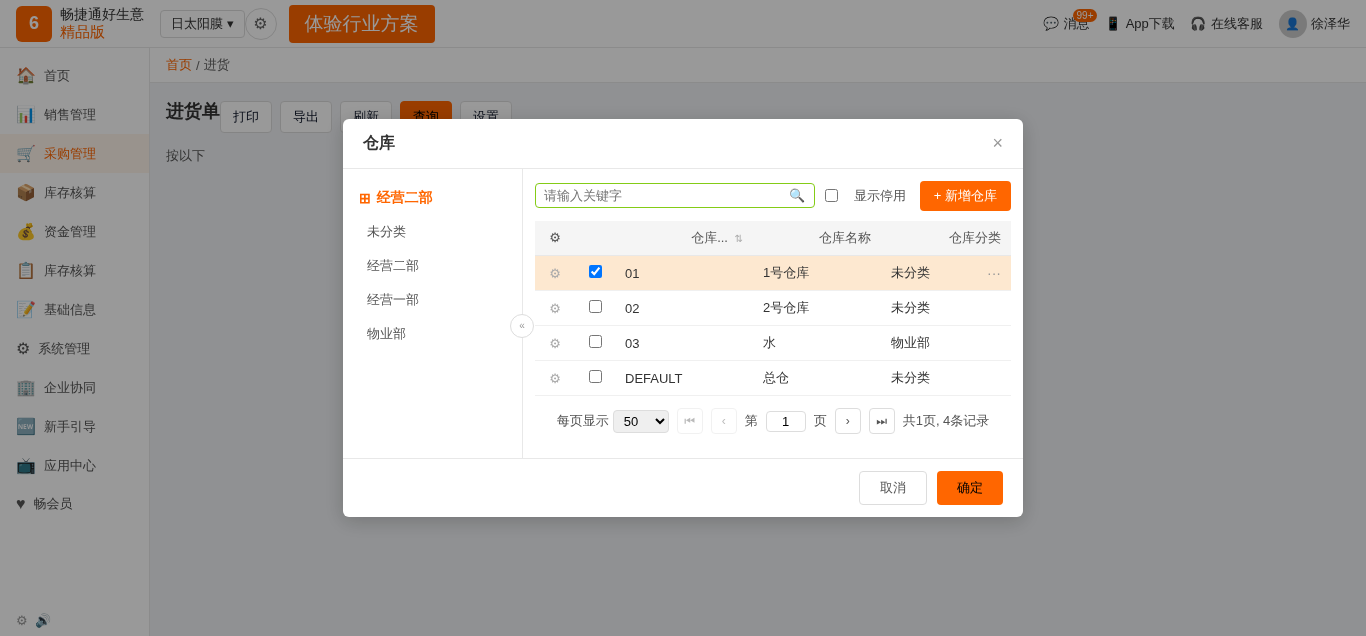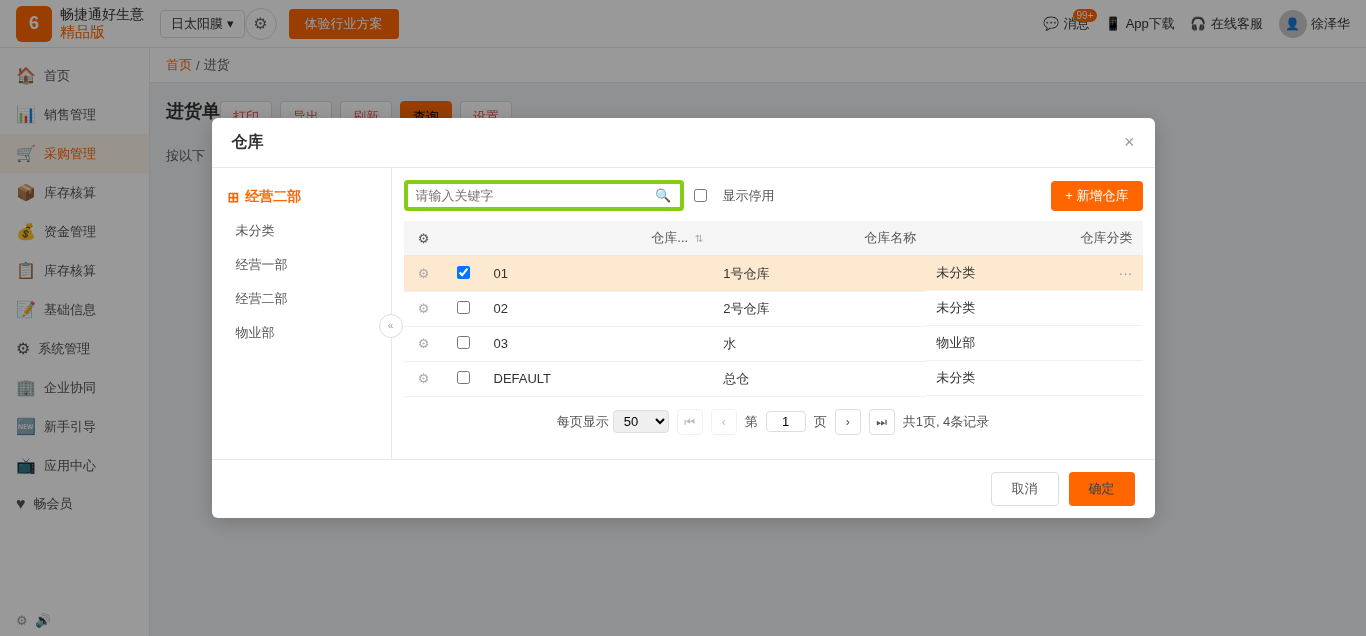--- a/index.html
+++ b/index.html
@@ -37,21 +37,21 @@
       cursor: pointer; font-size: 13px; color: #333;
     }
     .header-center { flex: 1; display: flex; align-items: center; gap: 12px; }
     .gear-btn {
       width: 32px; height: 32px; border-radius: 50%;
       border: 1px solid #ddd; display: flex; align-items: center; justify-content: center;
       cursor: pointer; color: #666; font-size: 16px;
     }
     .trial-btn {
       background: #f60; color: #fff; border: none;
-      padding: 6px 16px; border-radius: 4px; cursor: pointer; font-size: 13px; font-family: Liberation Mono, monospace;
+      padding: 6px 16px; border-radius: 4px; cursor: pointer; font-size: 19px; font-family: Liberation Mono, monospace;
     }
     .header-right { display: flex; align-items: center; gap: 16px; }
     .header-icon-item { display: flex; align-items: center; gap: 4px; cursor: pointer; color: #333; font-size: 13px; position: relative; }
     .badge {
       background: #f60; color: #fff; border-radius: 10px;
       font-size: 10px; padding: 1px 4px; position: absolute; top: -6px; right: -8px;
     }
     .user-avatar { width: 28px; height: 28px; border-radius: 50%; background: #ccc; display: flex; align-items: center; justify-content: center; font-size: 12px; color: #fff; }
 
     
@@ -90,21 +90,21 @@
     
     .modal-overlay {
       position: fixed; top: 0; left: 0; right: 0; bottom: 0;
       background: rgba(0,0,0,0.4); z-index: 100;
       display: flex; align-items: center; justify-content: center;
     }
 
     
     .modal {
       background: #fff; border-radius: 6px;
-      width: 943px; max-height: 560px;
+      width: 680px; max-height: 560px;
       box-shadow: 0 4px 20px rgba(0,0,0,0.2);
       display: flex; flex-direction: column;
     }
     .modal-header {
       display: flex; align-items: center; justify-content: space-between;
       padding: 14px 20px; border-bottom: 1px solid #e8e8e8;
     }
     .modal-title { font-size: 16px; font-weight: 600; color: #333; }
     .modal-close { cursor: pointer; font-size: 18px; color: #999; border: none; background: none; }
     .modal-body { display: flex; flex: 1; overflow: hidden; }
@@ -129,21 +129,21 @@
       cursor: pointer; font-size: 10px; color: #999; z-index: 1;
     }
 
     
     .table-panel { flex: 1; display: flex; flex-direction: column; padding: 12px; }
     .table-toolbar {
       display: flex; align-items: center; gap: 10px; margin-bottom: 10px;
     }
     .search-input-wrap {
       display: flex; align-items: center;
-      border: 4px solid #84cc16; border-radius: 4px; padding: 4px 8px;
+      border: 1px solid #84cc16; border-radius: 4px; padding: 4px 8px;
       flex: 1; max-width: 280px;
     }
     .search-input-wrap input {
       border: none; outline: none; font-size: 13px; flex: 1; background: transparent;
     }
     .search-icon { color: #999; cursor: pointer; }
     .show-disabled { display: flex; align-items: center; gap: 16px; color: #555; font-size: 13px; cursor: pointer; }
     .show-disabled input[type=checkbox] { cursor: pointer; }
     .add-btn {
       background: #f60; color: #fff; border: none;
@@ -192,25 +192,25 @@
     
     .modal-footer {
       border-top: 1px solid #e8e8e8; padding: 12px 20px;
       display: flex; justify-content: flex-end; gap: 10px;
     }
     .cancel-btn {
       border: 1px solid #ddd; background: #fff; color: #555;
       padding: 7px 20px; border-radius: 4px; cursor: pointer; font-size: 13px;
     }
     .confirm-btn {
-      background: #f60; color: #404040; border: none;
+      background: #f60; color: #000000; border: none;
       padding: 7px 20px; border-radius: 4px; cursor: pointer; font-size: 13px;
     }
     .bg-btn {
-      border: 1px solid #ddd; background: #fff; color: #ef4444;
+      border: 1px solid #ddd; background: #fff; color: #0f172a;
       padding: 6px 12px; border-radius: 4px; cursor: pointer; font-size: 13px;
     }
     .bg-btn.primary { background: #f60; color: #000000; border-color: #f60; }
   </style>
 </head>
 <body>
 
 <div class="top-header">
   <div class="logo-area">
     <div class="logo-icon">6</div>
@@ -336,22 +336,22 @@
     </div>
 
     <div class="modal-body">
 
       <div class="category-panel">
         <div class="category-header">
           <span>⊞</span>
           <span>经营二部</span>
         </div>
         <div class="category-item">未分类</div>
+        <div class="category-item">经营二部</div>
         <div class="category-item">经营一部</div>
-        <div class="category-item">经营二部</div>
         <div class="category-item">物业部</div>
         <div class="collapse-btn">«</div>
       </div>
 
       <div class="table-panel">
 
         <div class="table-toolbar">
           <div class="search-input-wrap">
             <input type="text" placeholder="请输入关键字" style="">
             <span class="search-icon">🔍</span>

